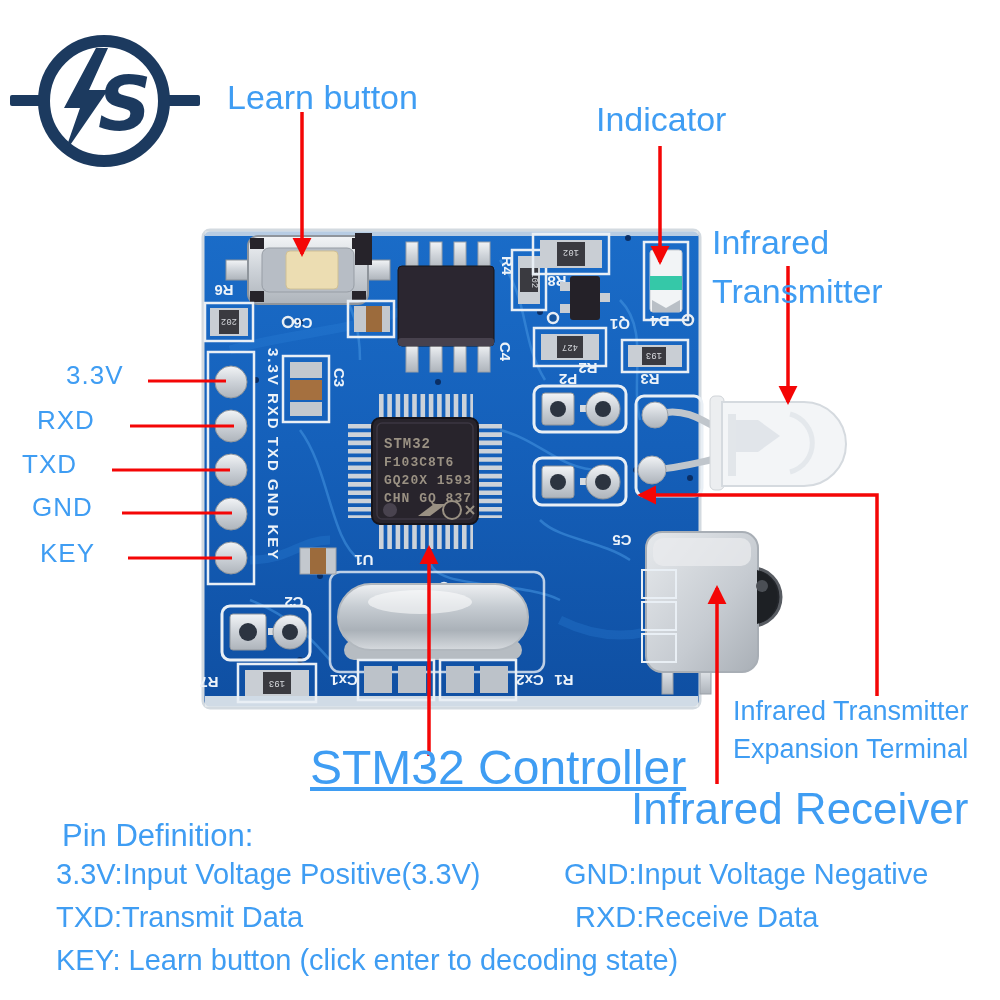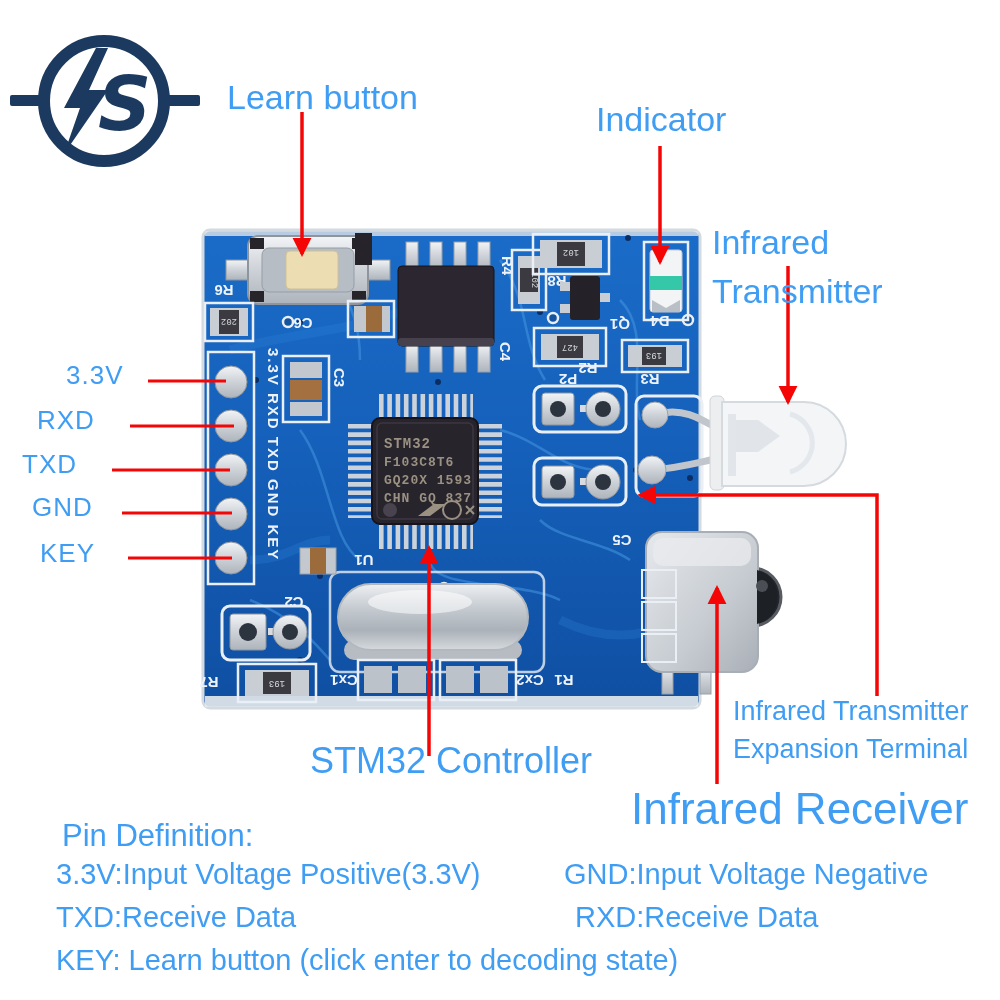--- a/index.html
+++ b/index.html
@@ -9,21 +9,21 @@
   .lbl{position:absolute;color:#3f9df3;white-space:nowrap;line-height:1.18;}
   .lbl-learn{left:227px;top:64px;font-size:34px;margin-top:13px;}
   .lbl-indicator{left:596px;top:99px;font-size:34px;}
   .lbl-irtrans{left:712px;top:186px;font-size:34px;line-height:49px;margin-top:32px;}
   .lbl-pin{font-size:26px;letter-spacing:1px;}
   .lbl-33v{left:66px;top:360px;}
   .lbl-rxd{left:37px;top:405px;}
   .lbl-txd{left:22px;top:449px;}
   .lbl-gnd{left:32px;top:492px;}
   .lbl-key{left:40px;top:538px;}
-  .lbl-stm{left:310px;top:740px;font-size:36px;}
+  .lbl-stm{left:310px;top:740px;font-size:48px;text-decoration:underline;}
   .lbl-exp{left:733px;top:692px;font-size:27px;line-height:38px;}
   .lbl-irrecv{left:587px;top:783px;font-size:44px;margin-left:44px;}
   .lbl-pdtitle{left:62px;top:818px;font-size:31px;text-align:right;}
   .lbl-pd{font-size:29px;}
   .pd-r1l{left:56px;top:857px;}
   .pd-r1r{left:564px;top:857px;}
   .pd-r2l{left:56px;top:900px;}
   .pd-r2r{left:575px;top:900px;}
   .pd-foot{left:56px;top:943px;}
   .silk{font-family:"Liberation Sans",sans-serif;font-weight:bold;fill:#edf3f9;}
@@ -359,17 +359,17 @@
   <div class="lbl lbl-stm">STM32 Controller</div>
   <div class="lbl lbl-exp">
     <div>Infrared Transmitter</div>
     <div>Expansion Terminal</div>
   </div>
   <div class="lbl lbl-irrecv">Infrared Receiver</div>
 
   <div class="lbl lbl-pdtitle">Pin Definition:</div>
   <div class="lbl lbl-pd pd-r1l">3.3V:Input Voltage Positive(3.3V)</div>
   <div class="lbl lbl-pd pd-r1r">GND:Input Voltage Negative</div>
-  <div class="lbl lbl-pd pd-r2l">TXD:Receive Data</div>
+  <div class="lbl lbl-pd pd-r2l">TXD:Transmit Data</div>
   <div class="lbl lbl-pd pd-r2r">RXD:Receive Data</div>
   <div class="lbl lbl-pd pd-foot">KEY: Learn button (click enter to decoding state)</div>
 
 </div>
 
 </body></html>

